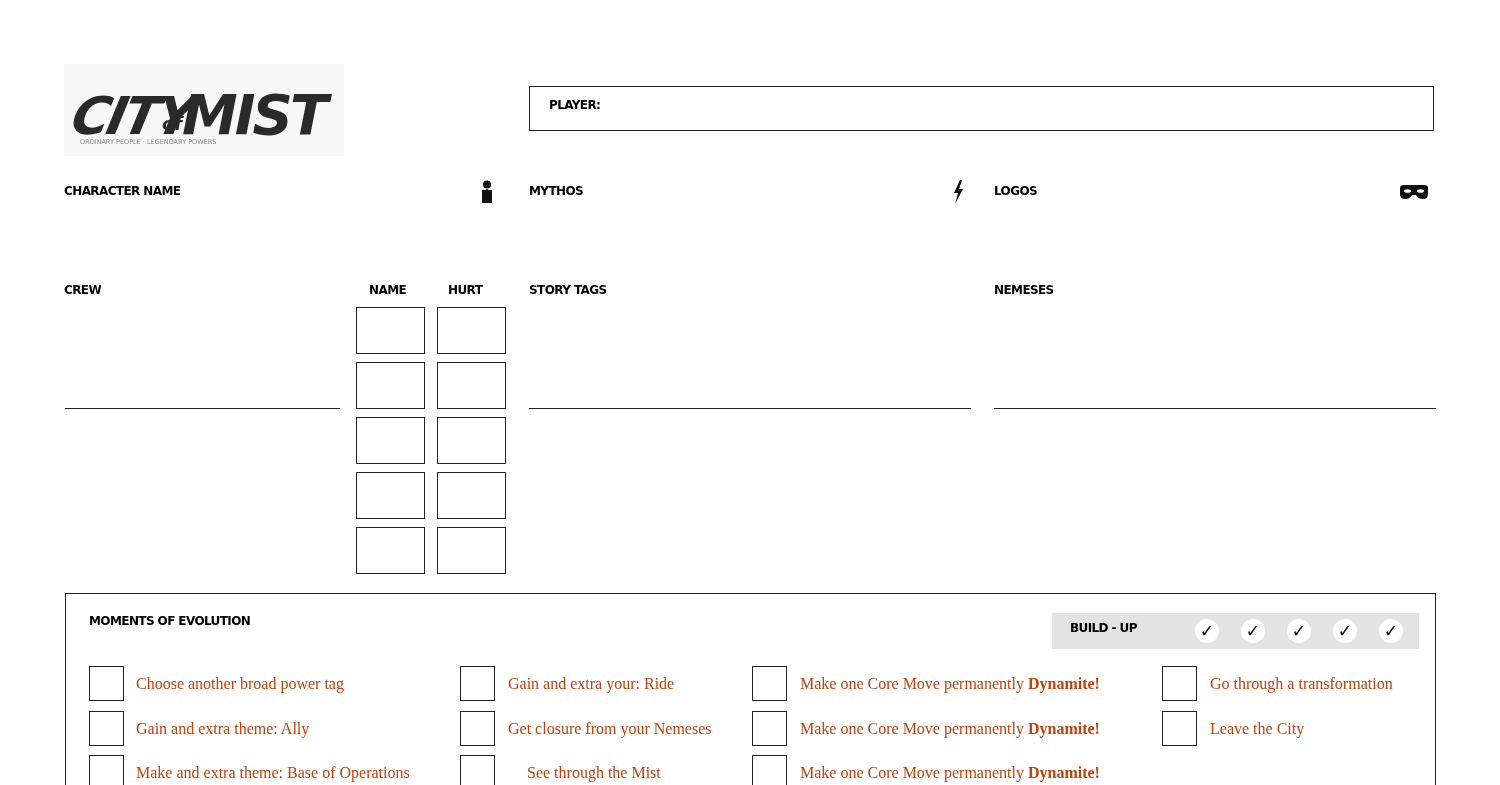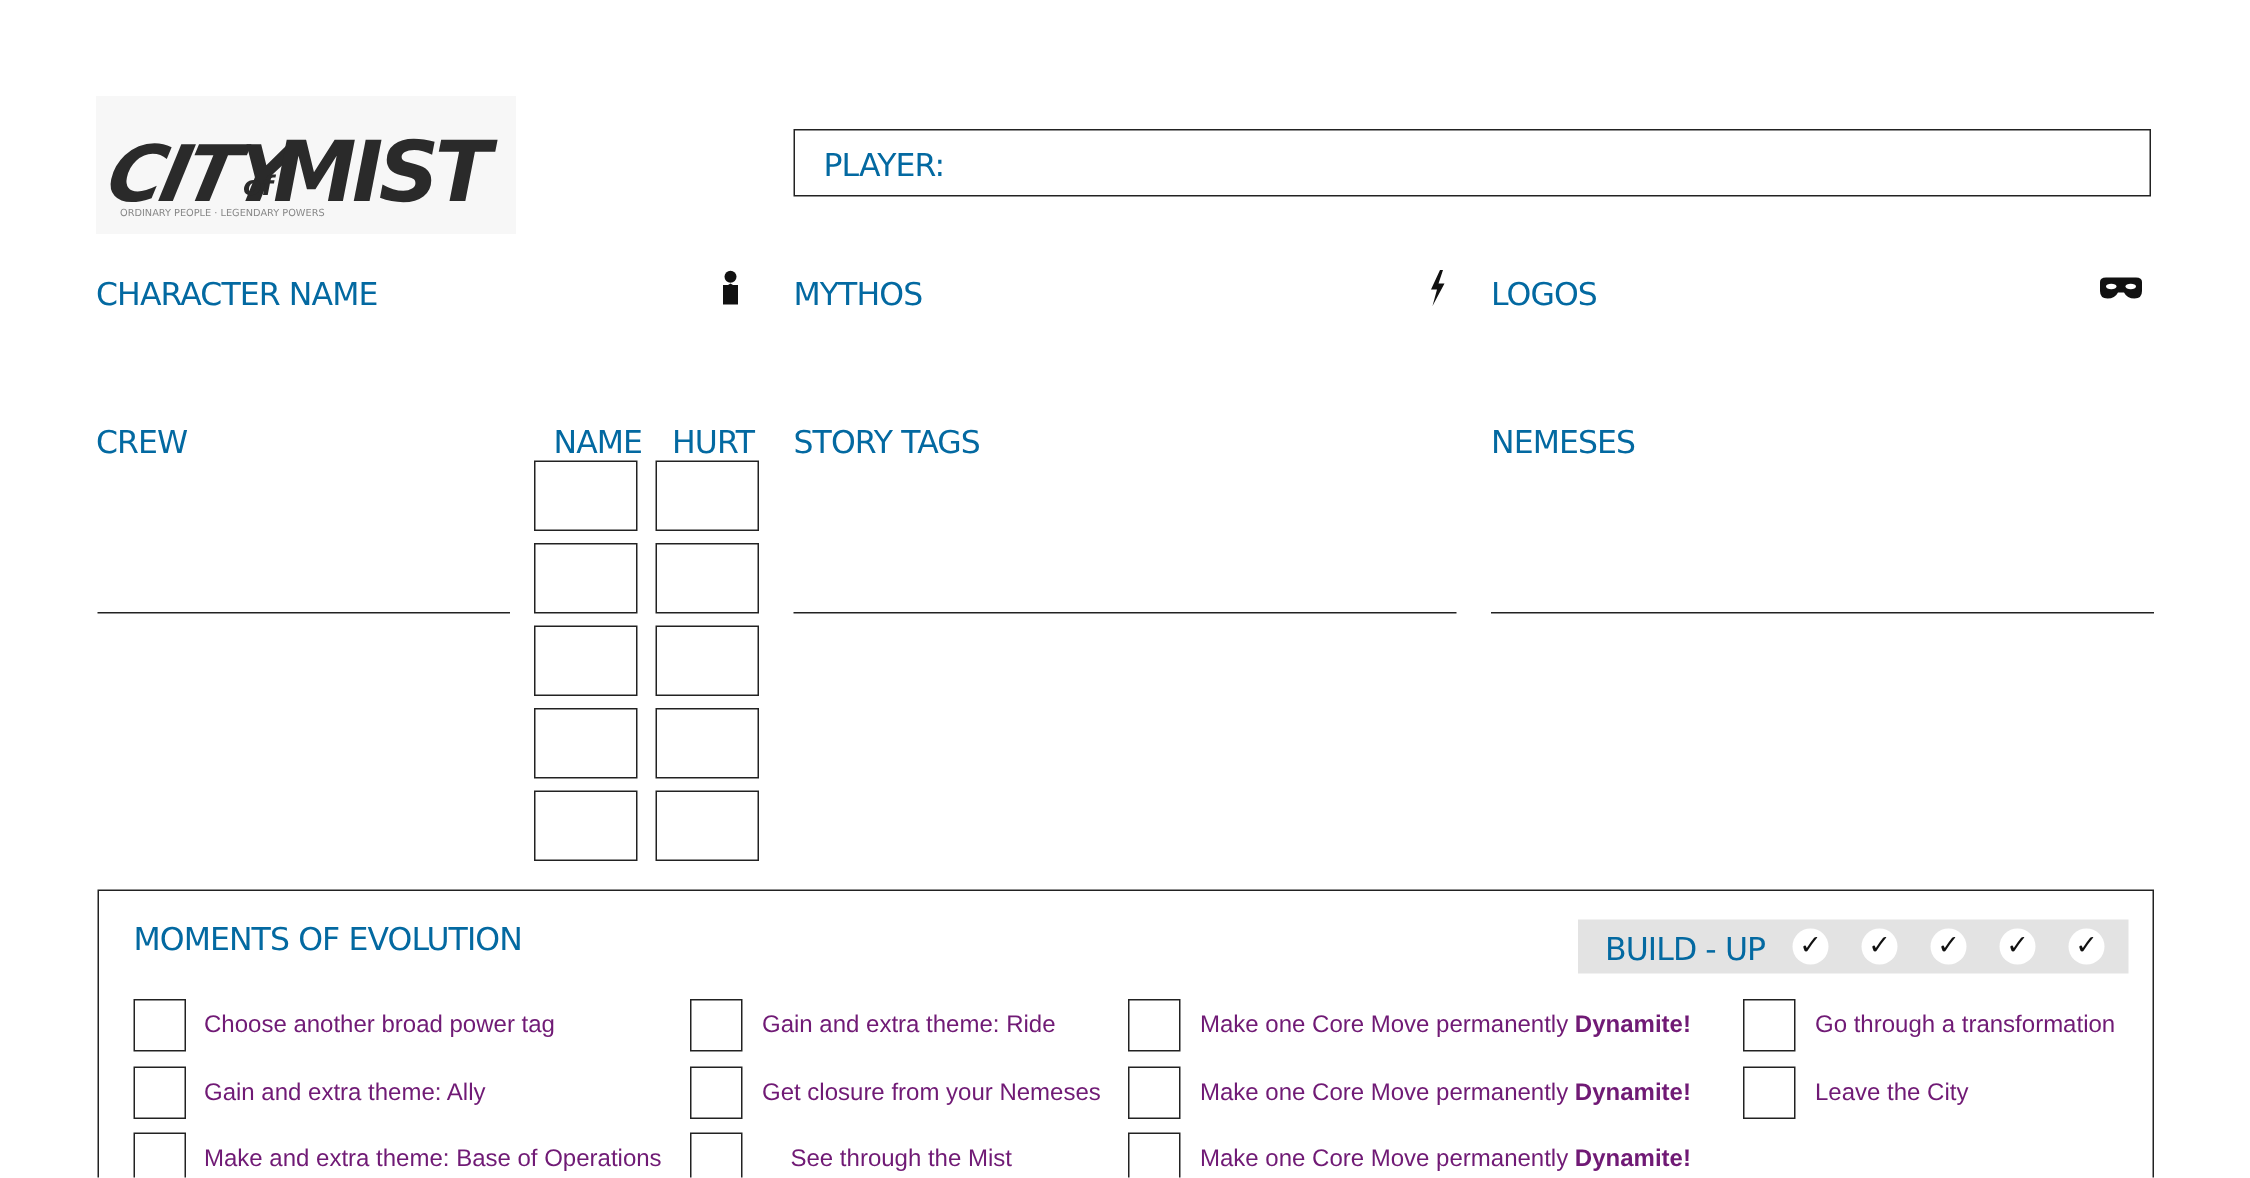--- a/index.html
+++ b/index.html
@@ -1,32 +1,32 @@
 <!DOCTYPE html>
 <html><head>
 <meta charset="utf-8">
 <style>
   html, body { margin: 0; padding: 0; background: #ffffff; }
   body { width: 1500px; height: 785px; position: relative; overflow: hidden;
          font-family: "DejaVu Sans", sans-serif; color: #111; }
   .abs { position: absolute; }
-  .hdr { font-family: "DejaVu Sans", sans-serif; font-weight: normal; font-size: 21px; letter-spacing: -0.6px; color: #0369a1; }
+  .hdr { font-family: "DejaVu Sans", sans-serif; font-weight: bold; font-size: 12px; letter-spacing: -0.6px; color: #000000; }
   .logo { left: 64px; top: 64px; width: 280px; height: 92px; }
   .player-box { left: 529px; top: 86px; width: 905px; height: 45px; border: 1.5px solid #222; box-sizing: border-box; }
   .player-box .hdr { position: absolute; left: 19px; top: 11px; }
   .hline { height: 0; border-top: 1.5px solid #222; }
   .box { border: 1.5px solid #222; box-sizing: border-box; background: #fff; }
   .hh-box { width: 69px; height: 47px; }
   .moe { left: 65px; top: 593px; width: 1371px; height: 200px; border: 1.5px solid #222; box-sizing: border-box; }
   .buildup { left: 1052px; top: 613px; width: 367px; height: 36px; background: #e3e3e3; }
   .buildup .hdr { position: absolute; left: 18px; top: 8px; }
   .check { position: absolute; top: 6px; width: 24px; height: 24px; border-radius: 50%; background: #fff;
            font-size: 18px; font-weight: bold; text-align: center; line-height: 24px; color: #111; }
   .mbox { width: 35px; height: 35px; }
-  .mtext { font-family: Liberation Sans, sans-serif; font-size: 16px; color: #701a75; white-space: nowrap; }
+  .mtext { font-family: Liberation Serif, serif; font-size: 16px; color: #c2410c; white-space: nowrap; }
   .mtext b { font-weight: bold; }
 </style>
 </head>
 <body>
 
 <div class="abs logo">
   <svg width="280" height="92" viewBox="0 0 280 92">
     <rect x="0" y="0" width="280" height="92" fill="#f7f7f7"></rect>
     <text x="8" y="70" font-family="DejaVu Sans" font-weight="bold" font-style="italic" font-size="52" fill="#2a2a2a" transform="skewX(-12) translate(12,0)" letter-spacing="-3">CITY</text>
     <text x="98" y="66" font-family="DejaVu Sans" font-weight="bold" font-style="italic" font-size="18" fill="#2a2a2a">of</text>
@@ -106,21 +106,21 @@
 </div>
 
 <div class="abs box mbox" style="left:89px; top:666px;"></div>
 <div class="abs mtext" style="left:136px; top:675px;">Choose another broad power tag</div>
 <div class="abs box mbox" style="left:89px; top:711px;"></div>
 <div class="abs mtext" style="left:136px; top:720px;">Gain and extra theme: Ally</div>
 <div class="abs box mbox" style="left:89px; top:755px;"></div>
 <div class="abs mtext" style="left:136px; top:764px;">Make and extra theme: Base of Operations</div>
 
 <div class="abs box mbox" style="left:460px; top:666px;"></div>
-<div class="abs mtext" style="left:508px; top:675px;">Gain and extra theme: Ride</div>
+<div class="abs mtext" style="left:508px; top:675px;">Gain and extra your: Ride</div>
 <div class="abs box mbox" style="left:460px; top:711px;"></div>
 <div class="abs mtext" style="left:508px; top:720px;">Get closure from your Nemeses</div>
 <div class="abs box mbox" style="left:460px; top:755px;"></div>
 <div class="abs mtext" style="left:508px; top:764px;margin-left:19px;">See through the Mist</div>
 
 <div class="abs box mbox" style="left:752px; top:666px;"></div>
 <div class="abs mtext" style="left:800px; top:675px;"><span>Make one Core Move permanently </span><b>Dynamite!</b></div>
 <div class="abs box mbox" style="left:752px; top:711px;"></div>
 <div class="abs mtext" style="left:800px; top:720px;"><span>Make one Core Move permanently </span><b>Dynamite!</b></div>
 <div class="abs box mbox" style="left:752px; top:755px;"></div>

